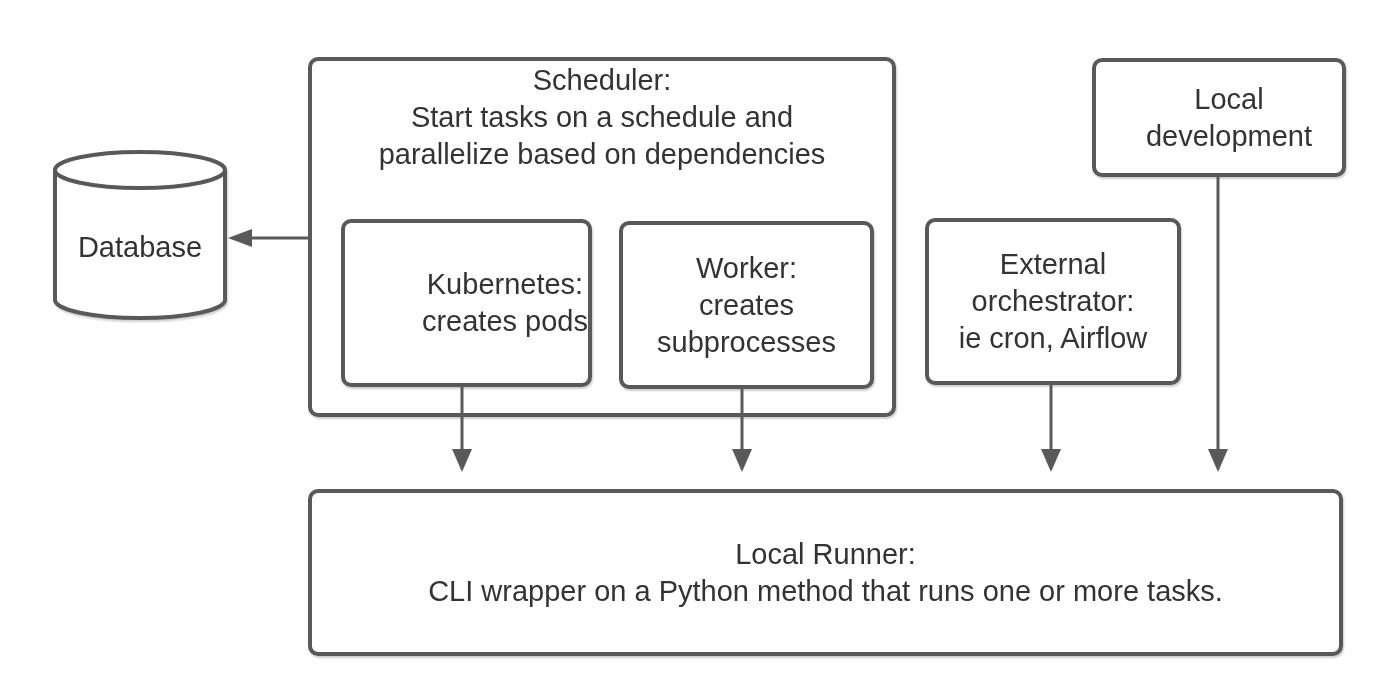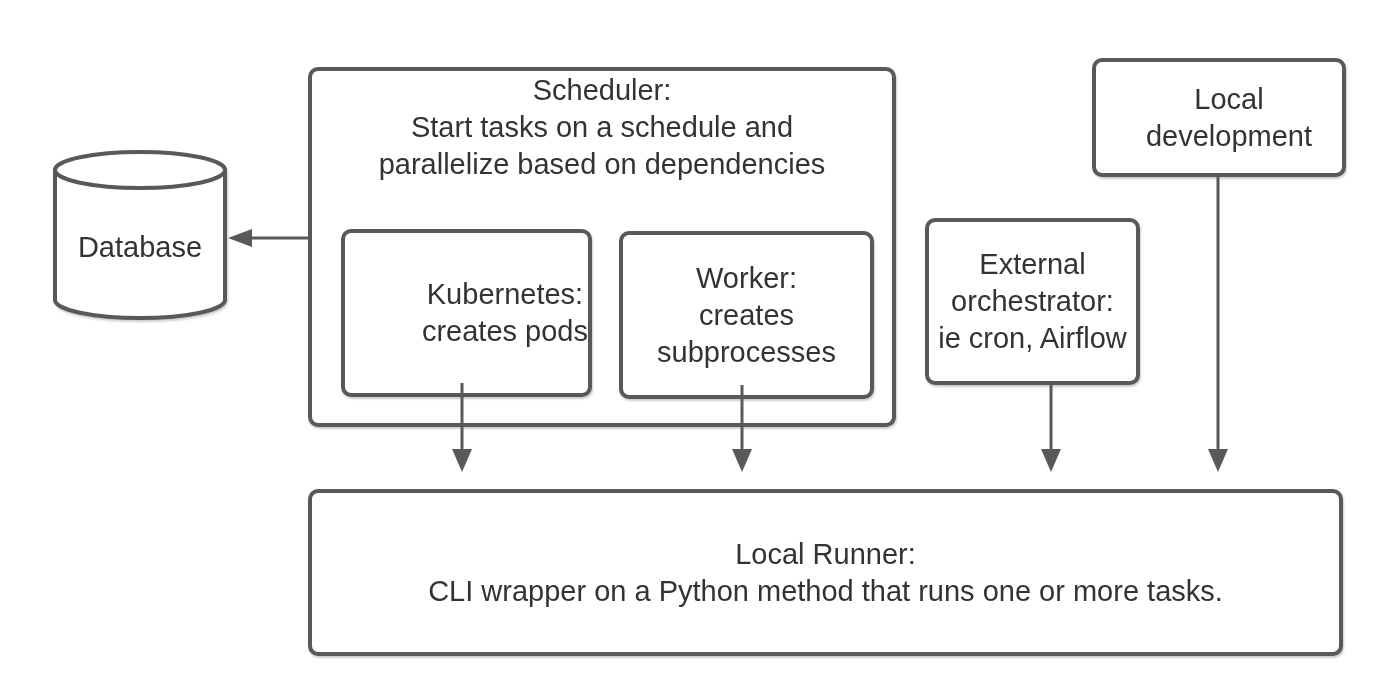--- a/index.html
+++ b/index.html
@@ -28,25 +28,25 @@
     justify-content: center;
   }
   .label {
     white-space: pre-line;
     text-align: center;
     font-size: 29px;
     line-height: 37px;
     color: #333333;
   }
   
-  .node-scheduler   { left: 308px; top: 67px;  width: 588px;  height: 360px; align-items: flex-start; }
+  .node-scheduler   { left: 308px; top: 57px;  width: 588px;  height: 360px; align-items: flex-start; }
   .node-scheduler > .label { margin-top: 1px; }
   .node-kubernetes  { left: 29px;  top: 158px; width: 251px;  height: 168px; justify-content: flex-end; }
   .node-worker      { left: 307px; top: 160px; width: 255px;  height: 168px; }
-  .node-external    { left: 925px; top: 218px; width: 215px;  height: 167px; }
+  .node-external    { left: 925px; top: 218px; width: 256px;  height: 167px; }
   .node-localdev    { left: 1092px; top: 58px; width: 254px;  height: 119px; padding-left: 20px; }
   .node-runner      { left: 308px; top: 473px; width: 1035px; height: 167px; margin-top: 16px; }
   
   .node-database {
     position: absolute;
     left: 51px; top: 148px;
     width: 178px; height: 176px;
   }
   .node-database svg {
     position: absolute;

